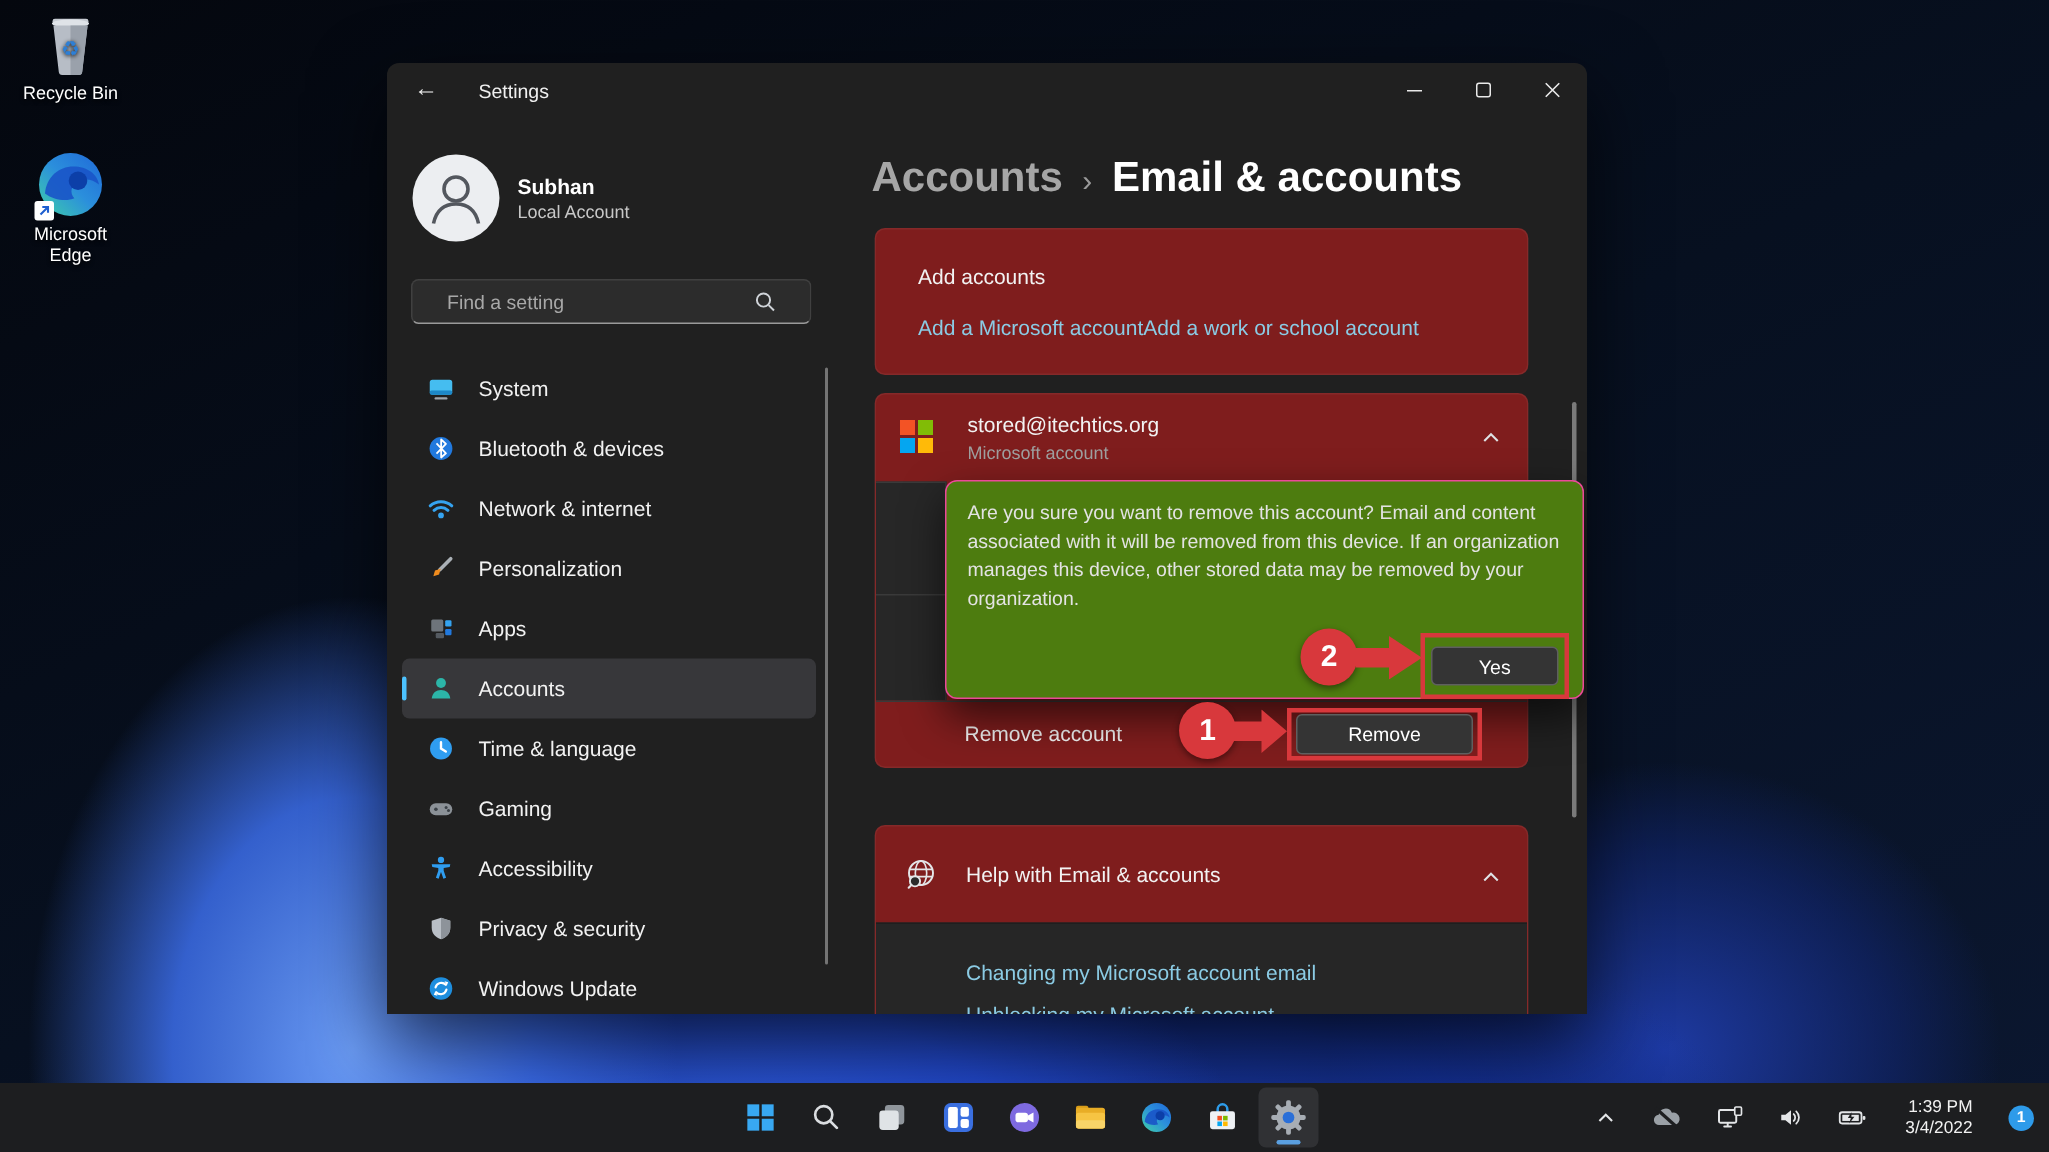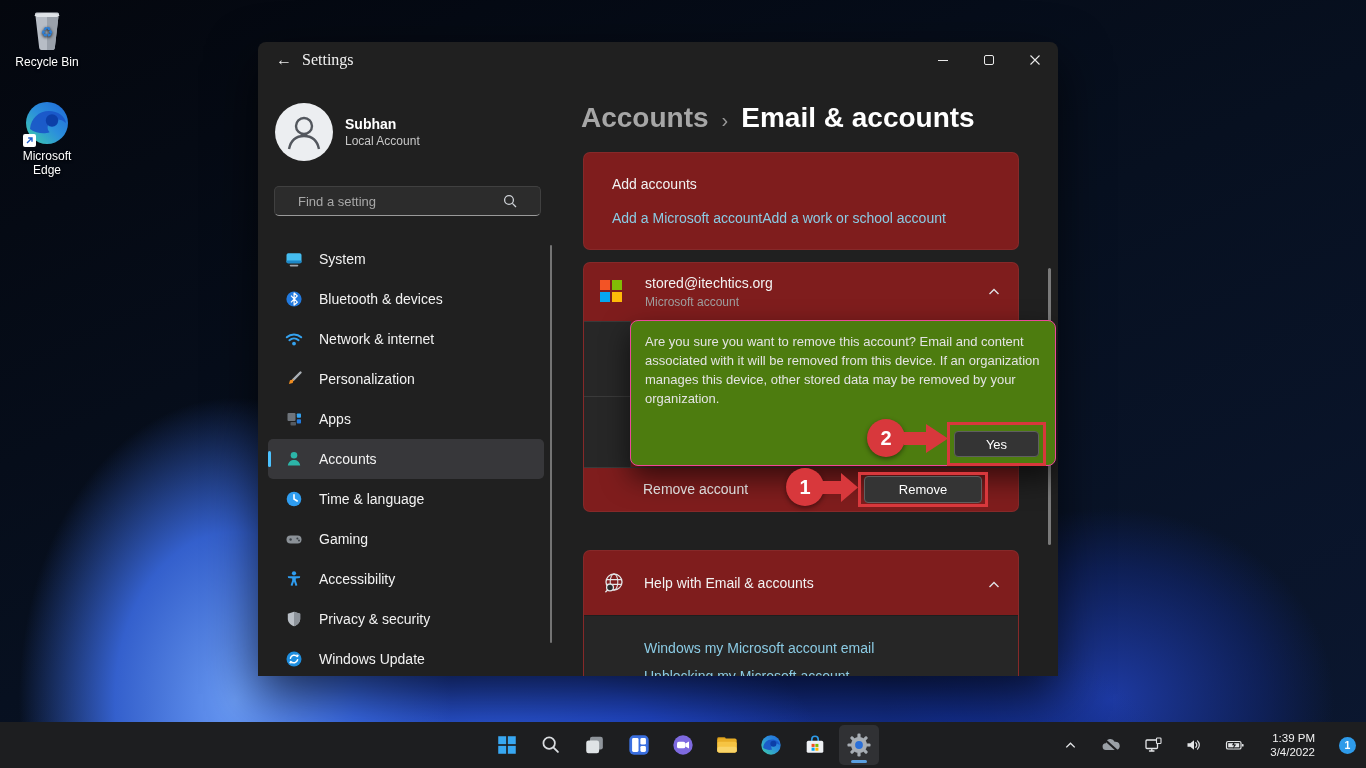--- a/index.html
+++ b/index.html
@@ -24,21 +24,21 @@
   .shortcut-box{position:absolute;left:-1px;bottom:-1px;width:13px;height:13px;background:#fff;border-radius:2px;
     display:flex;align-items:center;justify-content:center;}
 
   
   .window{position:absolute;left:258px;top:42px;width:800px;height:634px;background:#202020;
     border-radius:8px 8px 0 0;box-shadow:0 18px 50px rgba(0,0,0,.65);overflow:hidden;}
 
   .titlebar{position:absolute;left:0;top:0;width:100%;height:36px;display:flex;align-items:center;}
   .back-btn{width:36px;height:28px;margin-left:8px;display:flex;align-items:center;justify-content:center;
     border-radius:4px;color:#e9e9e9;font-size:16px;}
-  .tb-title{font-size:16px;color:#f0f0f0;margin-left:0;font-family:Liberation Serif, serif;}
+  .tb-title{font-size:13px;color:#f0f0f0;margin-left:17px;}
   .controls{margin-left:auto;display:flex;height:36px;}
   .ctrl{width:46px;height:36px;display:flex;align-items:center;justify-content:center;}
   .min-glyph{width:10px;height:1px;background:#e9e9e9;}
   .max-glyph{width:10px;height:10px;border:1px solid #e9e9e9;border-radius:2px;}
 
   
   .profile{position:absolute;left:17px;top:61px;display:flex;align-items:center;gap:12px;}
   .avatar{width:58px;height:58px;border-radius:50%;background:#eceef1;display:flex;align-items:center;justify-content:center;}
   .pname{font-size:14px;font-weight:bold;color:#fff;line-height:18px;}
   .ptype{font-size:12px;color:#c7c7c7;line-height:16px;}
@@ -356,21 +356,21 @@
         <ellipse cx="12" cy="11" rx="3.8" ry="8" fill="none" stroke="#e4e6e8" stroke-width="1.1"></ellipse>
         <path d="M4.3 8.6 H19.7 M4.3 13.4 H19.7" fill="none" stroke="#e4e6e8" stroke-width="1.1"></path>
         <circle cx="8" cy="16.5" r="3.4" fill="#2b2b2b" stroke="#e4e6e8" stroke-width="1.3"></circle>
         <path d="M5.6 19 L3.8 20.8" stroke="#e4e6e8" stroke-width="1.4" stroke-linecap="round"></path>
       </svg>
       <span class="help-title">Help with Email &amp; accounts</span>
       <svg class="help-chev" viewBox="0 0 16 16">
         <path d="M3.5 10 L8 5.5 L12.5 10" fill="none" stroke="#dfe2e5" stroke-width="1.4"></path>
       </svg>
       <div class="help-body">
-        <span class="link help-link hl1">Windows my Microsoft account email</span>
+        <span class="link help-link hl1">Changing my Microsoft account email</span>
         <span class="link help-link hl2">Unblocking my Microsoft account</span>
       </div>
     </div>
   </div>
 
   <div class="taskbar">
     <div class="tb-center">
       <div class="tbtn">
         <svg width="24" height="24" viewBox="0 0 26 26">
           <rect x="3.5" y="3.5" width="8.6" height="8.6" fill="#38a8f2"></rect>

